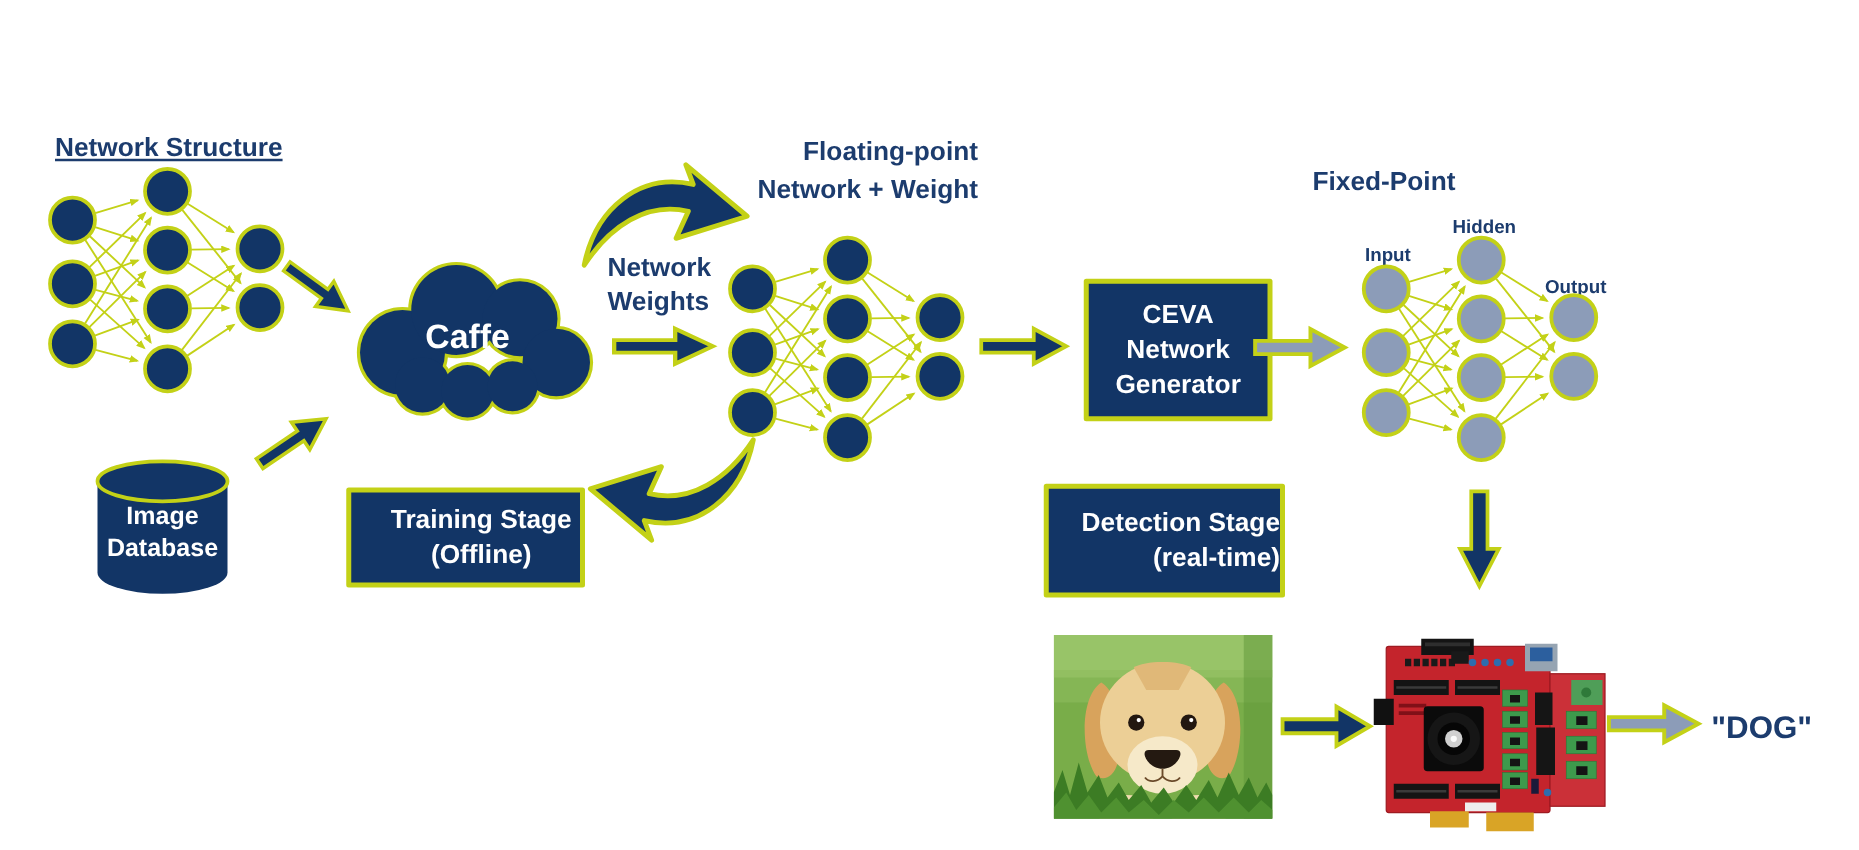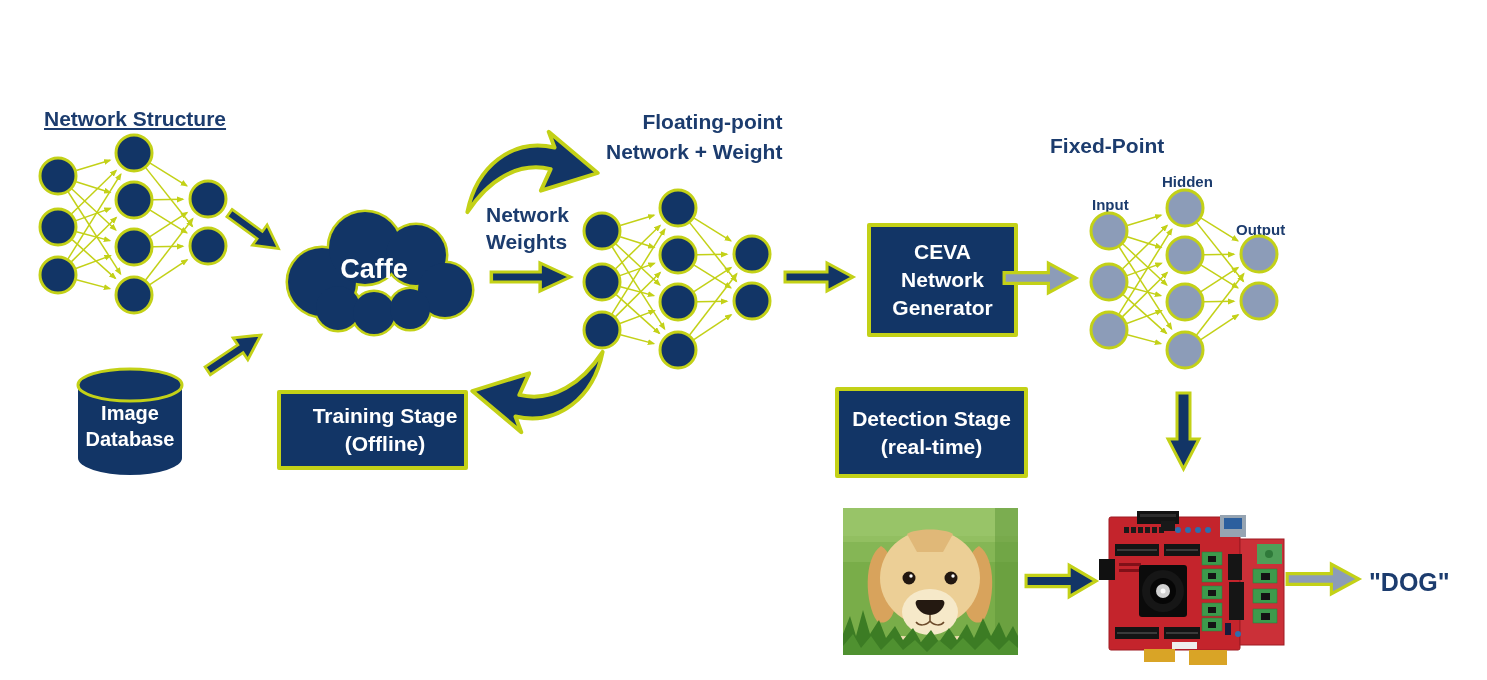--- a/index.html
+++ b/index.html
@@ -240,21 +240,21 @@
       <circle cx="180" cy="71" r="18" fill="#8c9cb8" stroke="#c3d117" stroke-width="3"></circle>
       <circle cx="180" cy="118" r="18" fill="#8c9cb8" stroke="#c3d117" stroke-width="3"></circle>
     </svg>
 
   <div class="abs" style="left:1163px;top:391px;">
     <svg width="42" height="82" viewBox="0 0 42 82">
       <polygon points="14,2 27,2 27,48 36,48 20.5,78 5,48 14,48" style="fill:var(--navy);stroke:var(--lime);stroke-width:3;"></polygon>
     </svg>
   </div>
 
-  <div class="abs stage-box" style="left:835px;top:387px;width:193px;height:91px;">
+  <div class="abs stage-box" style="left:835px;top:387px;width:193px;height:91px;align-items:flex-end;">
     <span>Detection Stage</span>
     <span>(real-time)</span>
   </div>
 
   <svg class="abs" style="left:843px;top:508px;" width="175" height="147" viewBox="0 0 175 147">
     <rect x="0" y="0" width="175" height="147" fill="#79ad49"></rect>
     <rect x="0" y="0" width="175" height="34" fill="#a3cc73" opacity="0.75"></rect>
     <rect x="0" y="28" width="175" height="26" fill="#8dbd5d" opacity="0.6"></rect>
     <rect x="152" y="0" width="23" height="147" fill="#5d9638" opacity="0.5"></rect>
     <path d="M38,38 C20,50 22,96 34,113 C44,119 56,108 52,78 C50,57 48,44 38,38 Z" fill="#d8a35c"></path>

